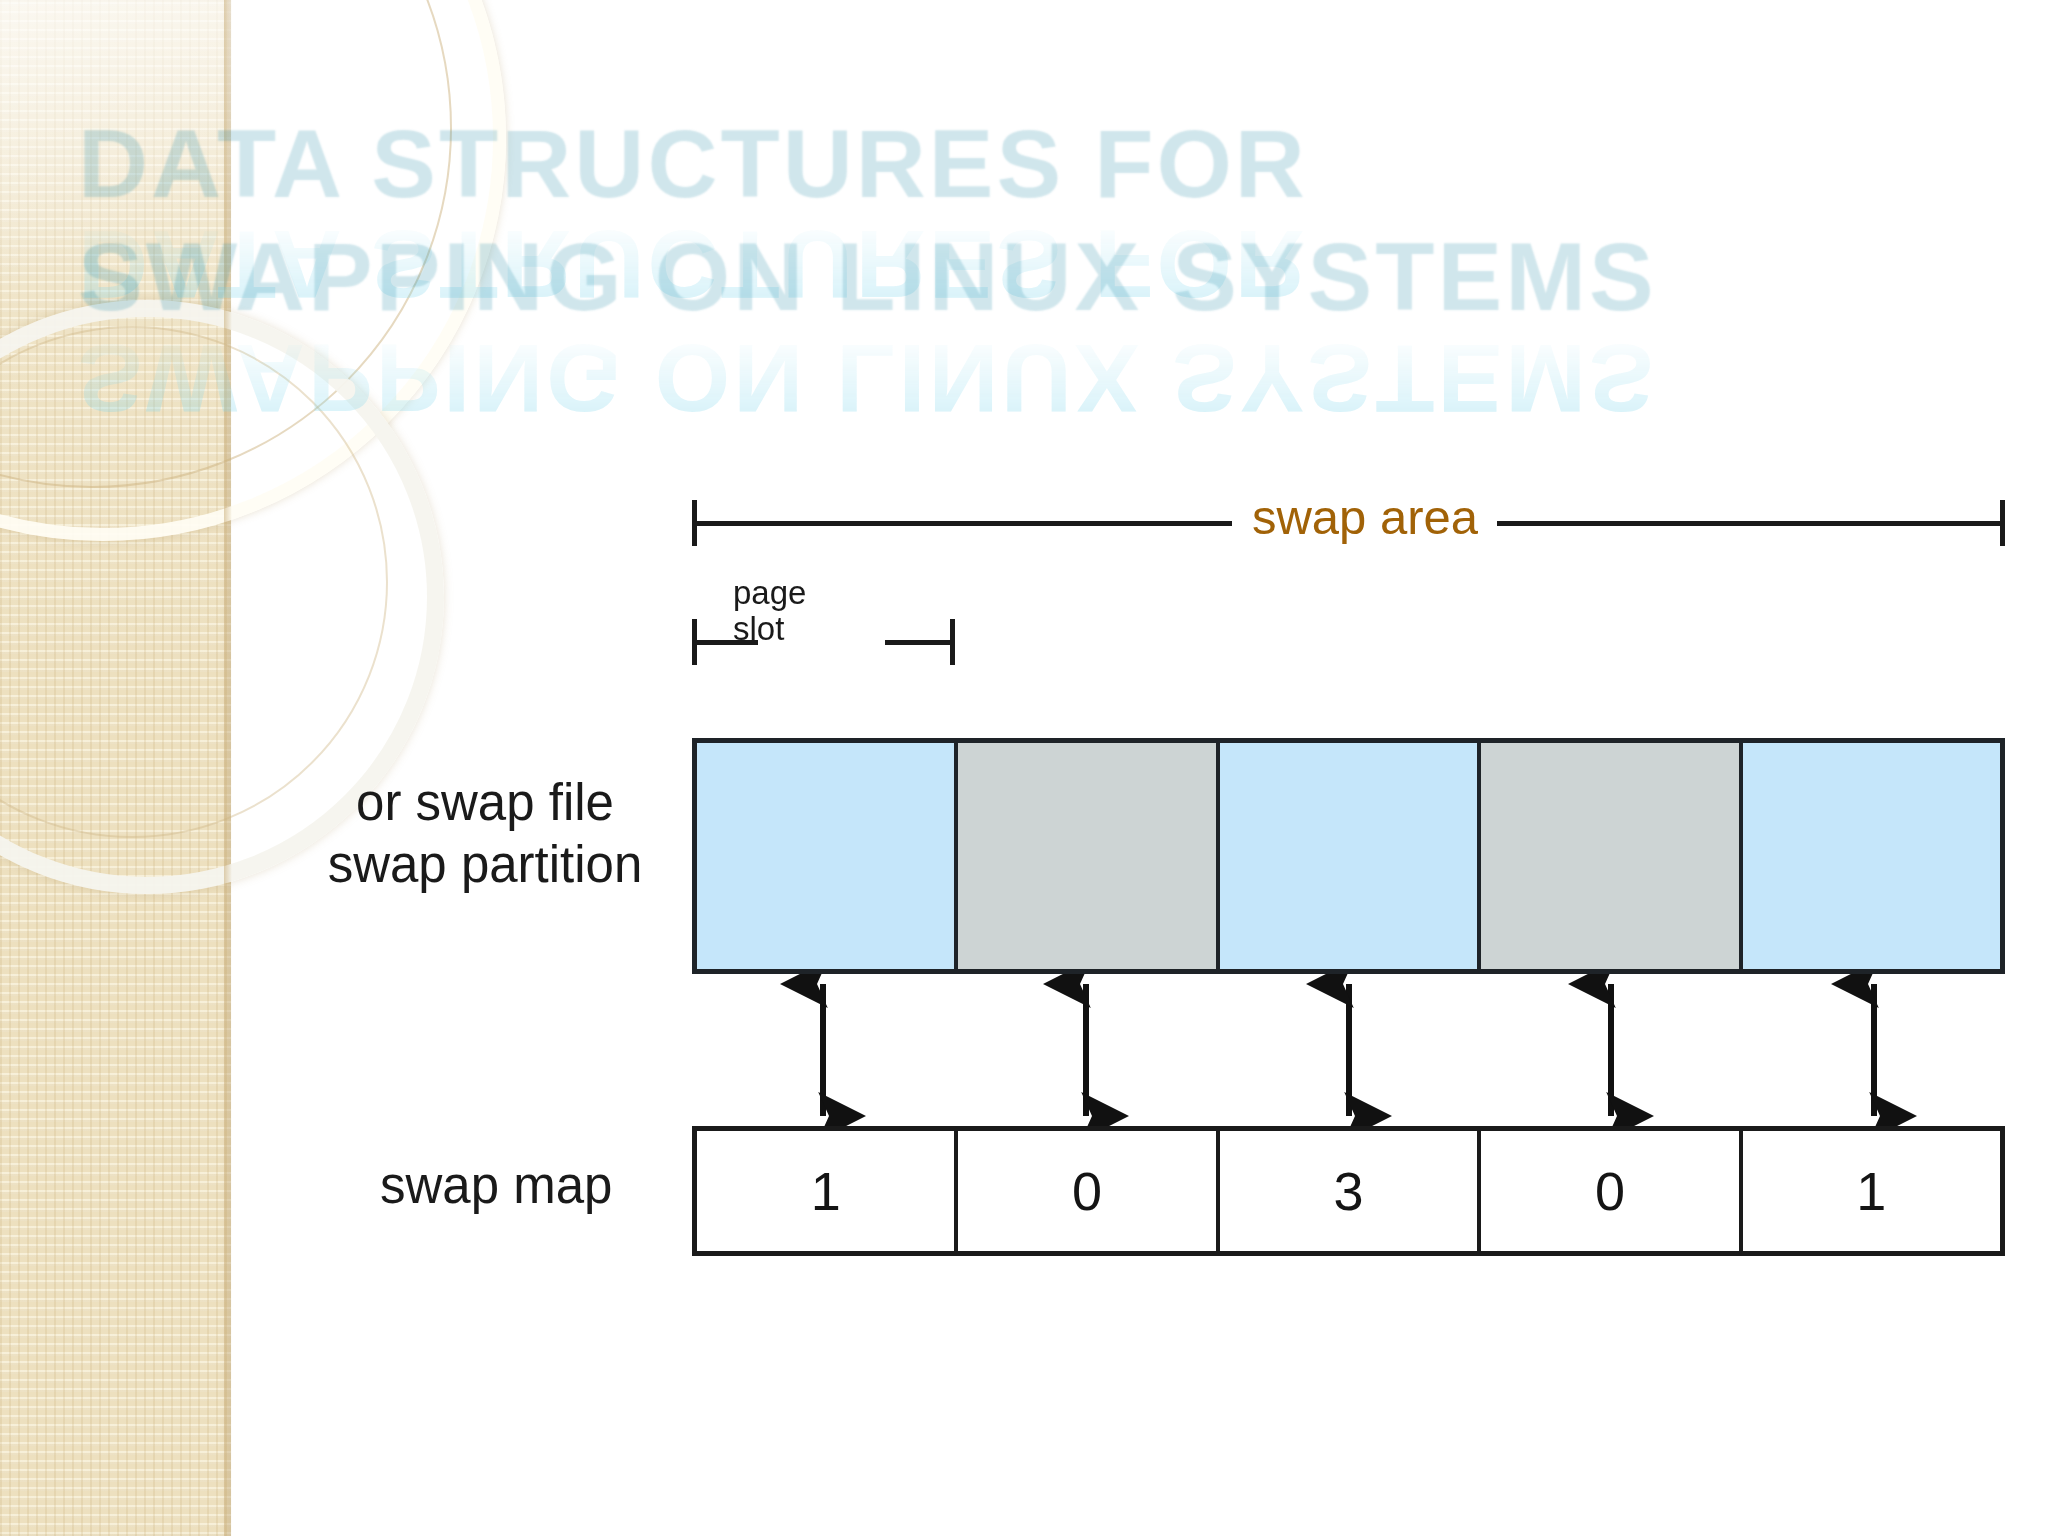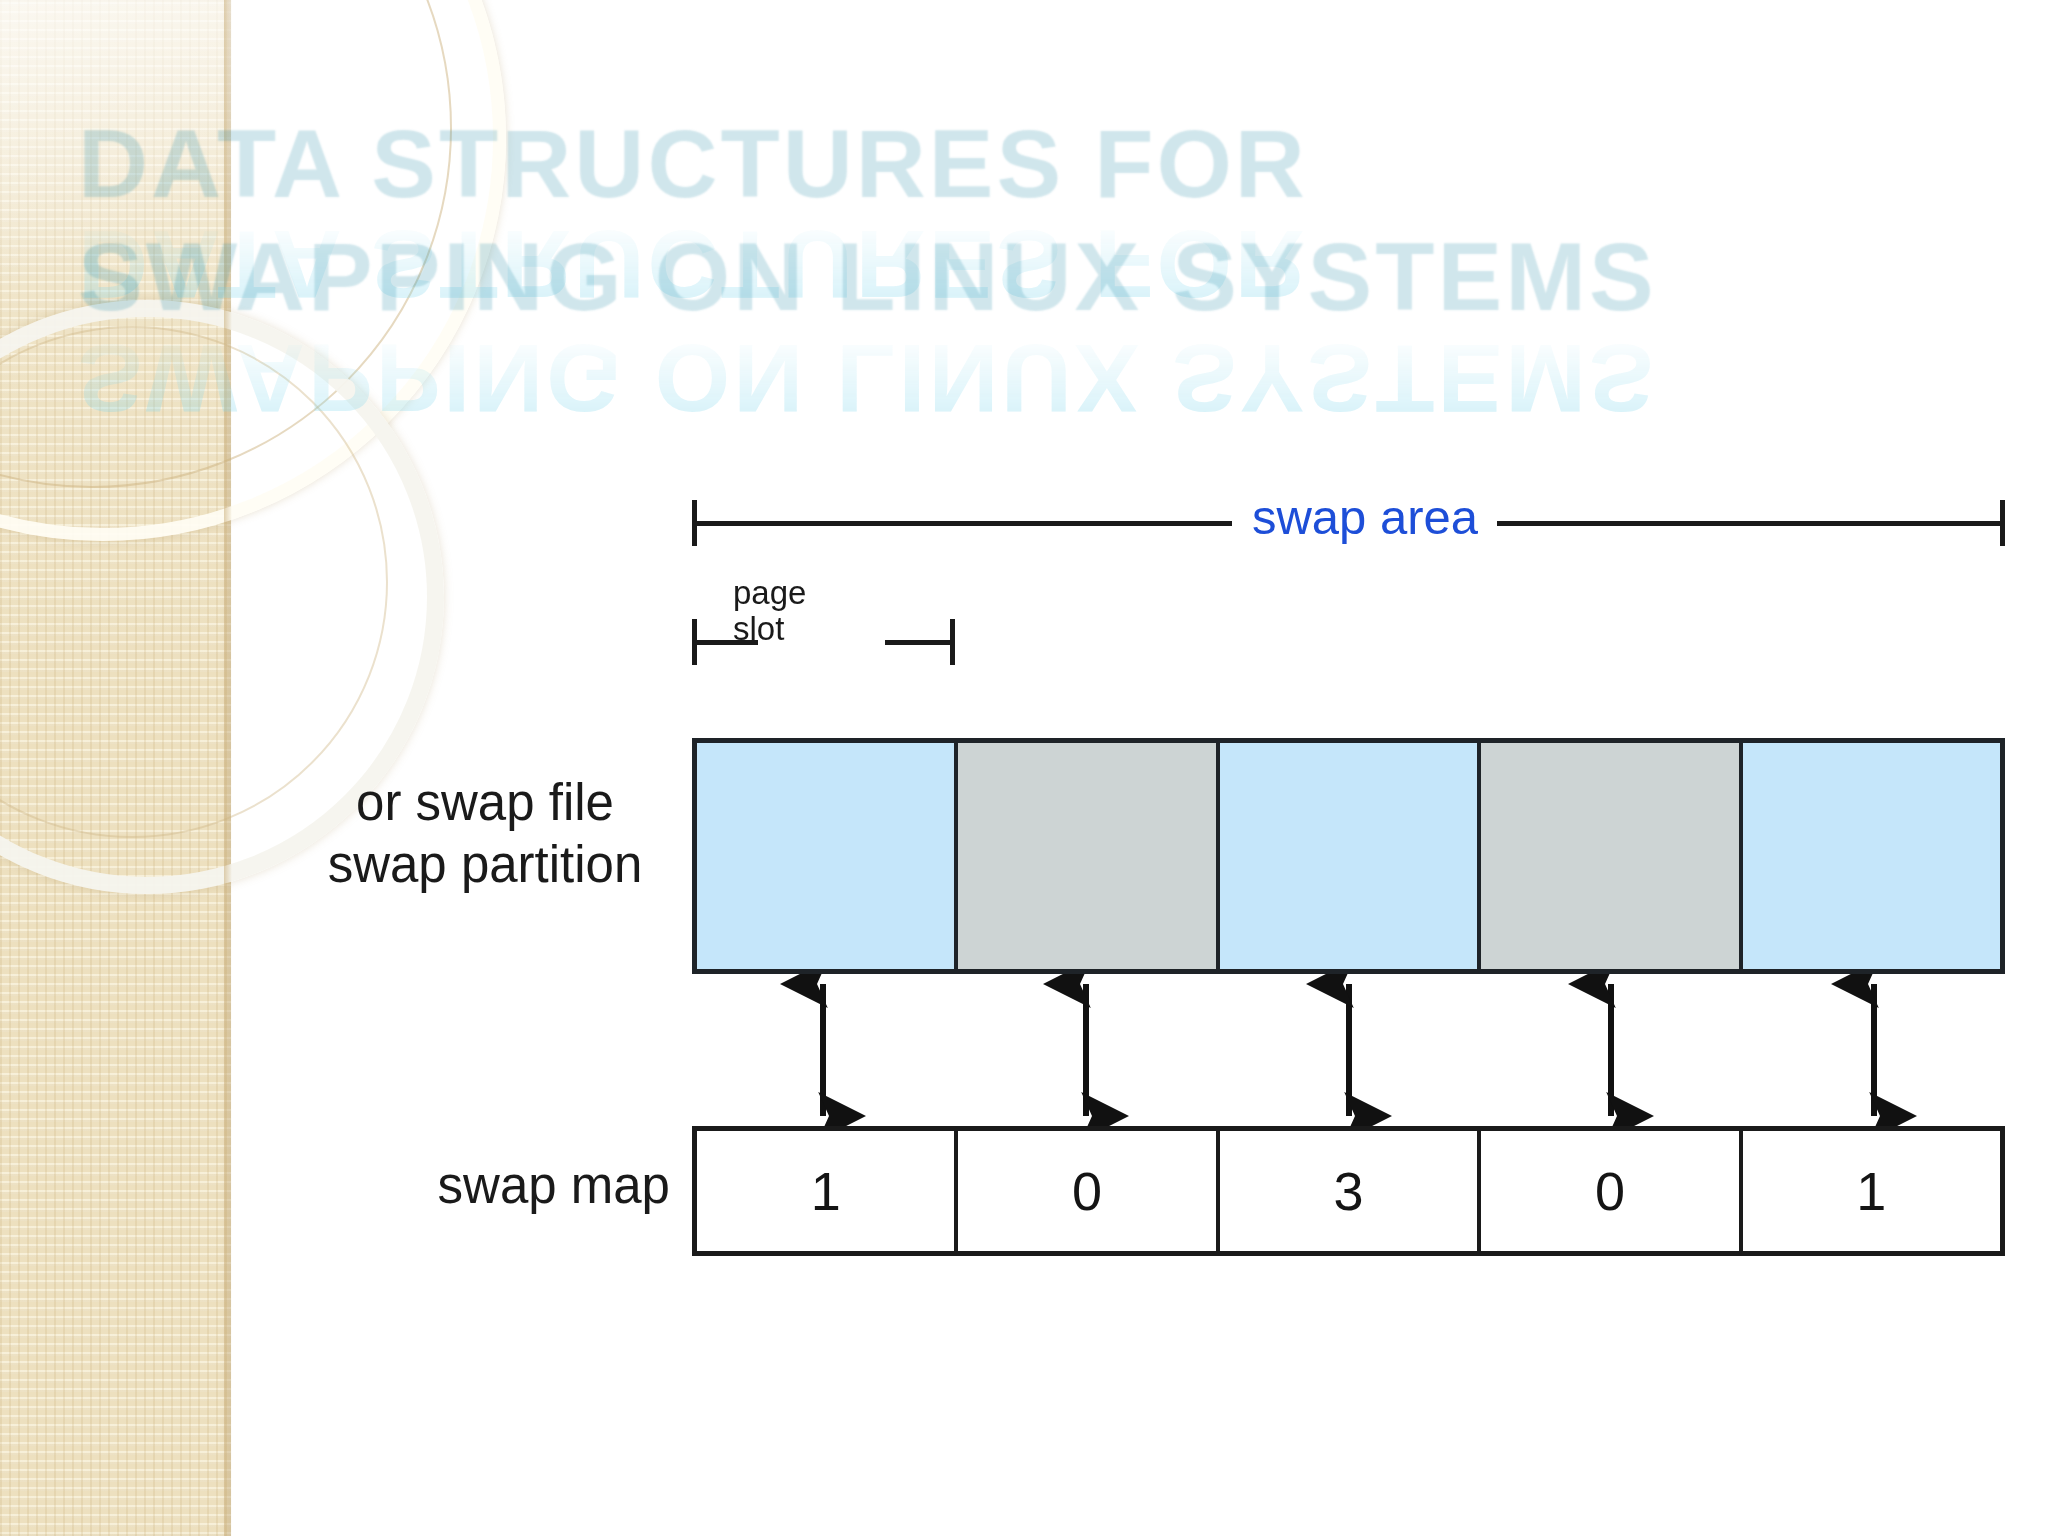--- a/index.html
+++ b/index.html
@@ -142,21 +142,21 @@
   .swaparea-tick-l { left: 692px;  top: 500px; width: 5px;  height: 46px; }
   .swaparea-tick-r { left: 2000px; top: 500px; width: 5px;  height: 46px; }
   .swaparea-line-l { left: 692px;  top: 521px; width: 540px; height: 5px; }
   .swaparea-line-r { left: 1497px; top: 521px; width: 508px; height: 5px; }
   .swaparea-label {
     position: absolute;
     left: 1232px; top: 489px;
     width: 266px;
     text-align: center;
     font-size: 49px;
-    color: #1d4ed8;
+    color: #a16207;
     font-family: "Liberation Sans", sans-serif;
   }
 
   
   .slot-tick-l { left: 692px; top: 619px; width: 5px; height: 46px; }
   .slot-tick-r { left: 950px; top: 619px; width: 5px; height: 46px; }
   .slot-line-l { left: 692px; top: 640px; width: 66px; height: 5px; }
   .slot-line-r { left: 885px; top: 640px; width: 70px; height: 5px; }
   .slot-label {
     position: absolute;
@@ -193,21 +193,21 @@
     text-align: center;
     font-size: 51px;
     line-height: 1.22;
     color: #1a1a1a;
     font-family: "Liberation Sans", sans-serif;
   }
   .label-swapmap {
     position: absolute;
     left: 380px; top: 1156px;
     width: 290px;
-    text-align: right;
+    text-align: left;
     font-size: 51px;
     color: #1a1a1a;
     font-family: "Liberation Sans", sans-serif;
   }
 
   
   .arrows { position: absolute; left: 692px; top: 974px; width: 1313px; height: 152px; }
 
   
   .map-row {

